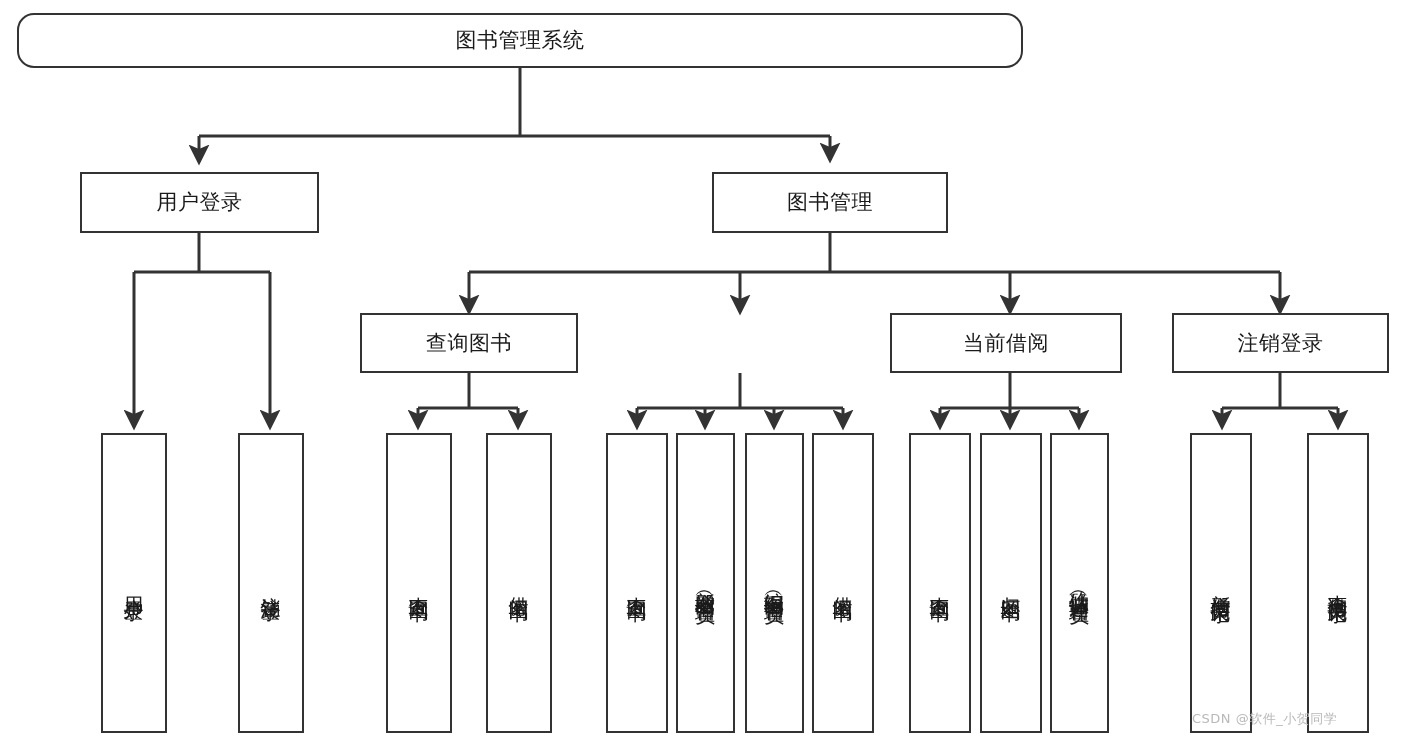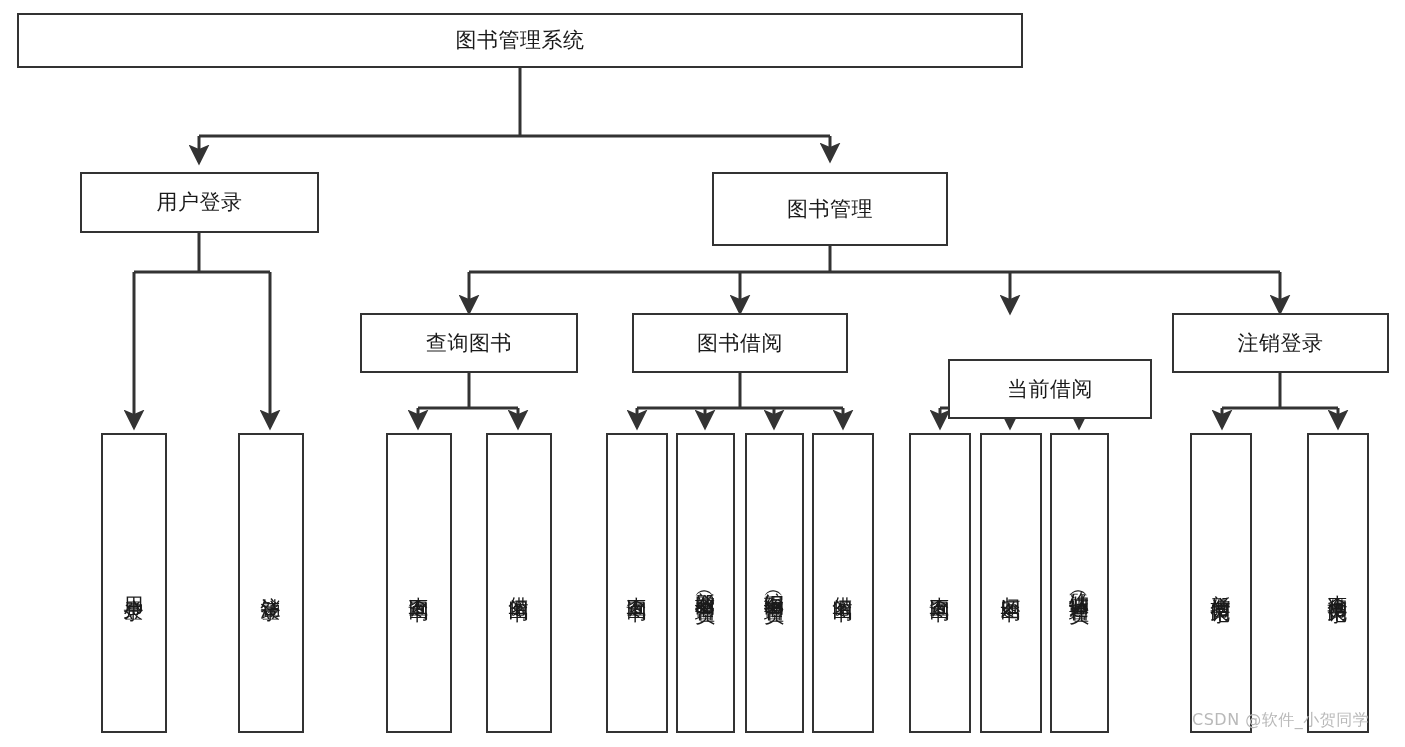--- a/index.html
+++ b/index.html
@@ -57,21 +57,21 @@
     line-height: 1;
     max-height: 290px;
   }
   .node.vert.tall .lbl {
     max-height: 288px;
   }
   #watermark {
     position: absolute;
     left: 1192px;
     top: 710px;
-    font-size: 16px;
+    font-size: 13px;
     color: #b9b9b9;
     white-space: nowrap;
     font-family: "DejaVu Sans", "Liberation Sans", sans-serif;
     letter-spacing: 0.5px;
   }
 </style>
 </head>
 <body>
 
 <div id="canvas">
@@ -122,38 +122,35 @@
       <path d="M 1010 408 L 1010 427" marker-end="url(#arrow)"></path>
       <path d="M 1079 408 L 1079 427" marker-end="url(#arrow)"></path>
 
       <path d="M 1280 373 L 1280 408"></path>
       <path d="M 1222 408 L 1338 408"></path>
       <path d="M 1222 408 L 1222 427" marker-end="url(#arrow)"></path>
       <path d="M 1338 408 L 1338 427" marker-end="url(#arrow)"></path>
     </g>
   </svg>
 
-  <div class="node horiz" style="left:17px; top:13px; width:1006px; height:55px;">
+  <div class="node horiz" style="left:17px; top:13px; width:1006px; height:55px;border-radius:17px;">
     <span class="lbl">图书管理系统</span>
   </div>
 
   <div class="node horiz" style="left:80px; top:172px; width:239px; height:61px;">
     <span class="lbl">用户登录</span>
   </div>
-  <div class="node horiz" style="left:712px; top:172px; width:236px; height:74px;">
+  <div class="node horiz" style="left:712px; top:172px; width:236px; height:61px;">
     <span class="lbl">图书管理</span>
   </div>
 
   <div class="node horiz" style="left:360px; top:313px; width:218px; height:60px;">
     <span class="lbl">查询图书</span>
   </div>
-  <div class="node horiz" style="left:632px; top:313px; width:216px; height:60px;">
-    <span class="lbl">图书借阅</span>
-  </div>
-  <div class="node horiz" style="left:948px; top:313px; width:204px; height:60px;margin-top:46px;">
+  <div class="node horiz" style="left:890px; top:313px; width:232px; height:60px;">
     <span class="lbl">当前借阅</span>
   </div>
   <div class="node horiz" style="left:1172px; top:313px; width:217px; height:60px;">
     <span class="lbl">注销登录</span>
   </div>
 
   <div class="node vert" style="left:101px; top:433px; width:66px; height:300px;">
     <span class="lbl">用户登录</span>
   </div>
   <div class="node vert" style="left:238px; top:433px; width:66px; height:300px;">

